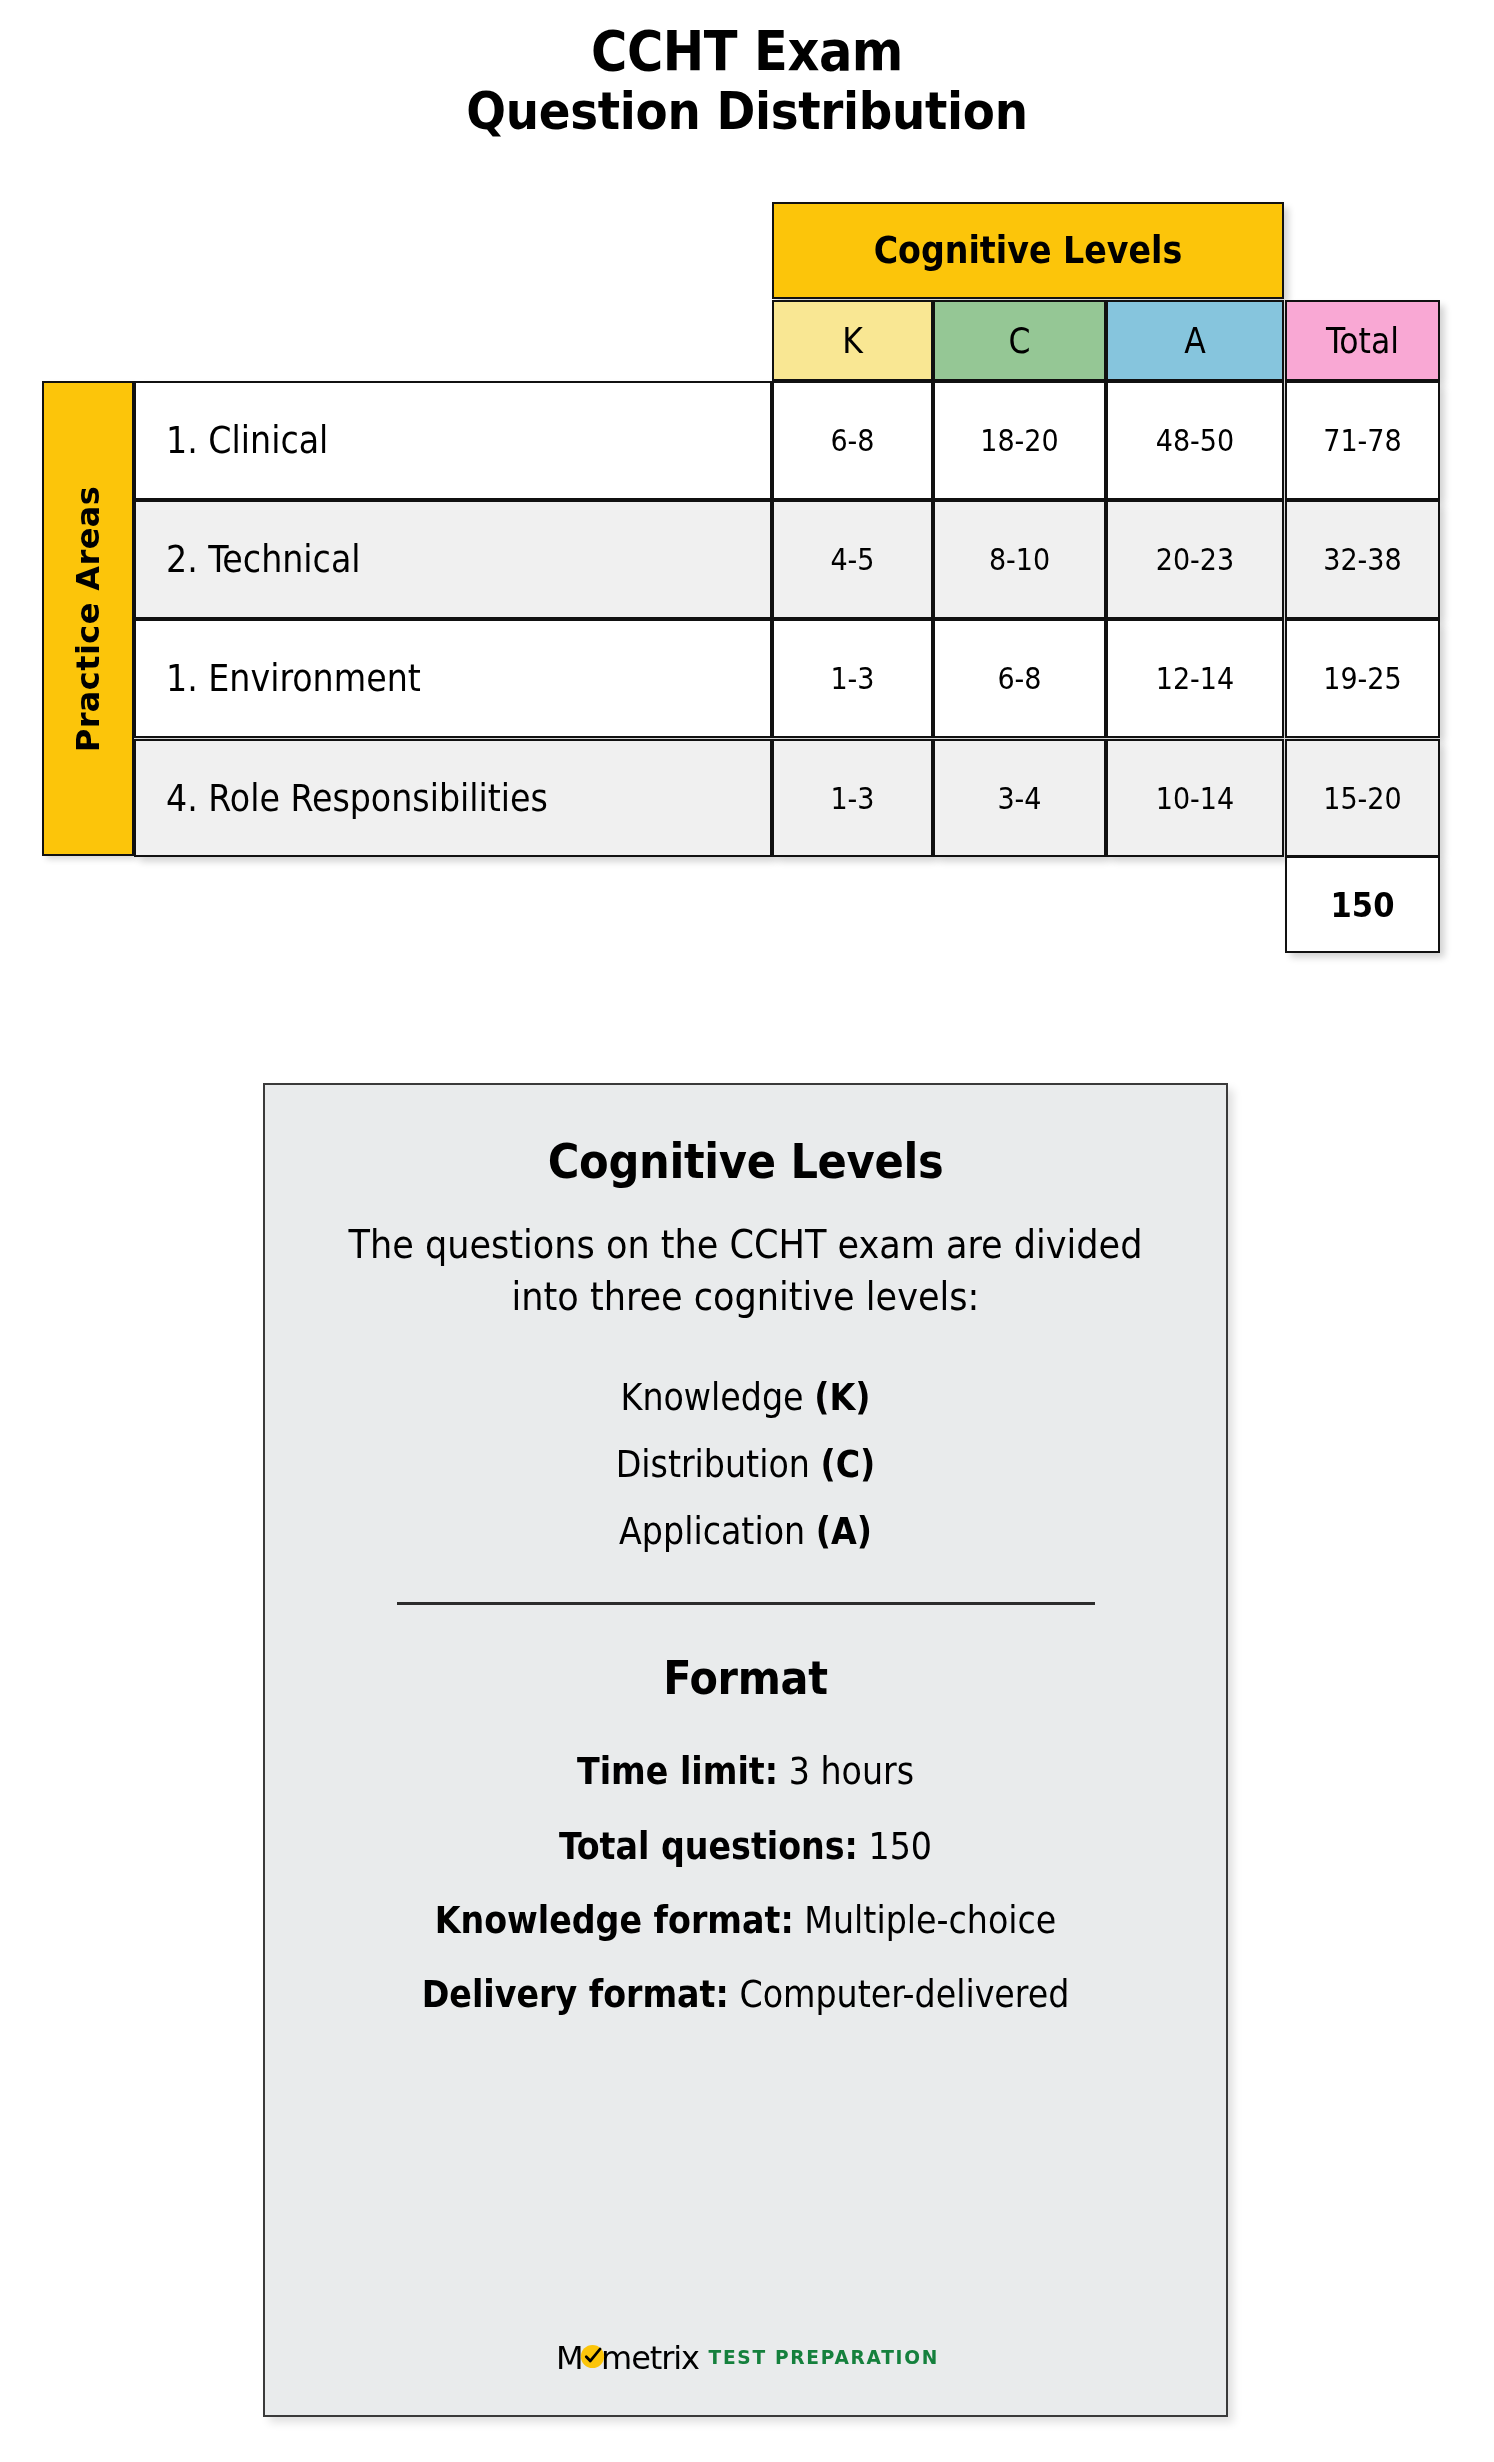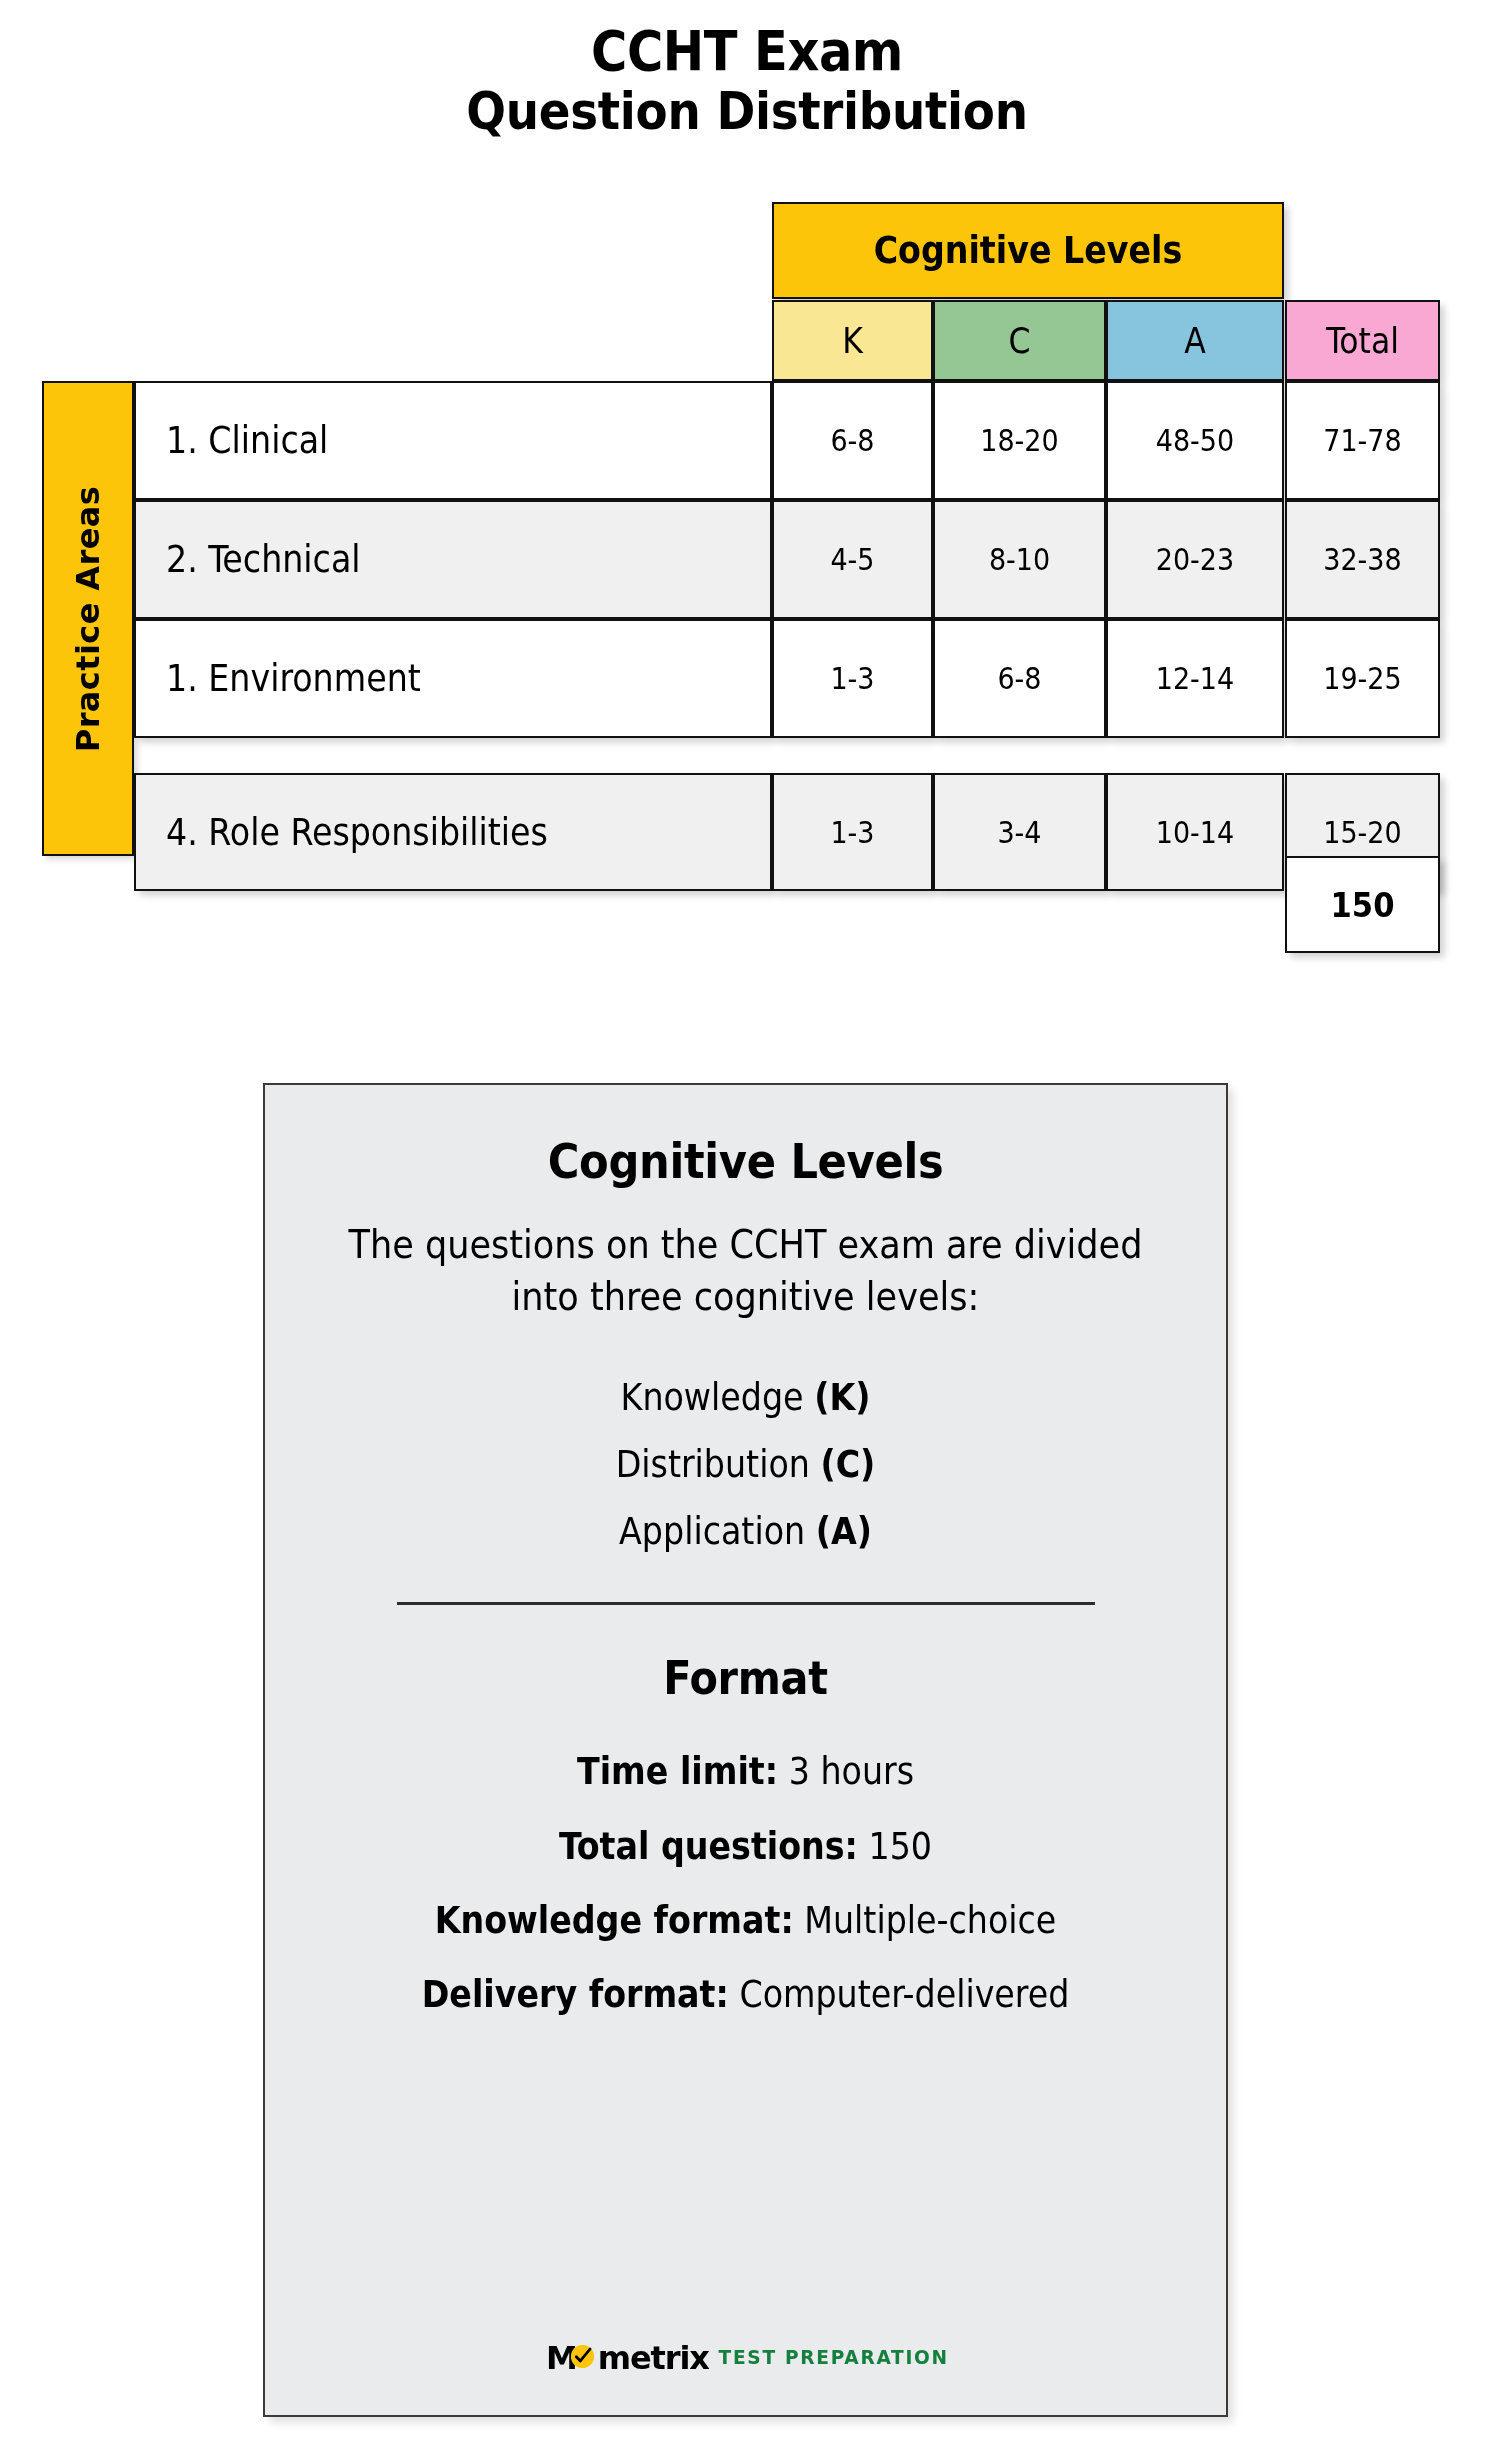--- a/index.html
+++ b/index.html
@@ -119,21 +119,21 @@
     font-size: 30px;
   }
   .val-k { left: 772px;  width: 161px; }
   .val-c { left: 933px; width: 173px; }
   .val-a { left: 1106px; width: 178px; }
   .val-t { left: 1285px; width: 155px; }
 
   .r1 { top: 381px;  height: 119px; }
   .r2 { top: 500px;  height: 119px; }
   .r3 { top: 619px;  height: 119px; }
-  .r4 { top: 773px;  height: 118px; }
+  .r4 { top: 739px;  height: 118px; }
 
   .zebra { background: #f0f0f0; }
 
   #grand-total-cell {
     left: 1285px;
     top: 856px;
     width: 155px;
     height: 97px;
     font-size: 34px;
     font-weight: 600;
@@ -208,21 +208,21 @@
     width: 965px;
     display: flex;
     align-items: center;
     justify-content: center;
     gap: 9.7px;
   }
   #logo-word {
     position: relative;
     font-family: "DejaVu Sans", "Liberation Sans", sans-serif;
     font-size: 32px;
-    font-weight: bold;
+    font-weight: normal;
     letter-spacing: -1.1px;
     color: #000000;
     line-height: 1;
   }
   #logo-mark {
     position: absolute;
     left: 24px;
     top: 1.8px;
     width: 25px;
     height: 25px;

